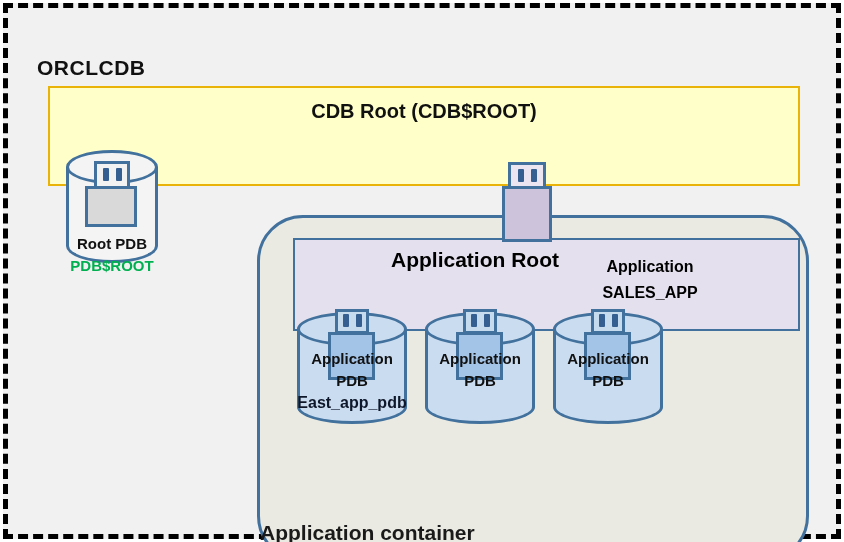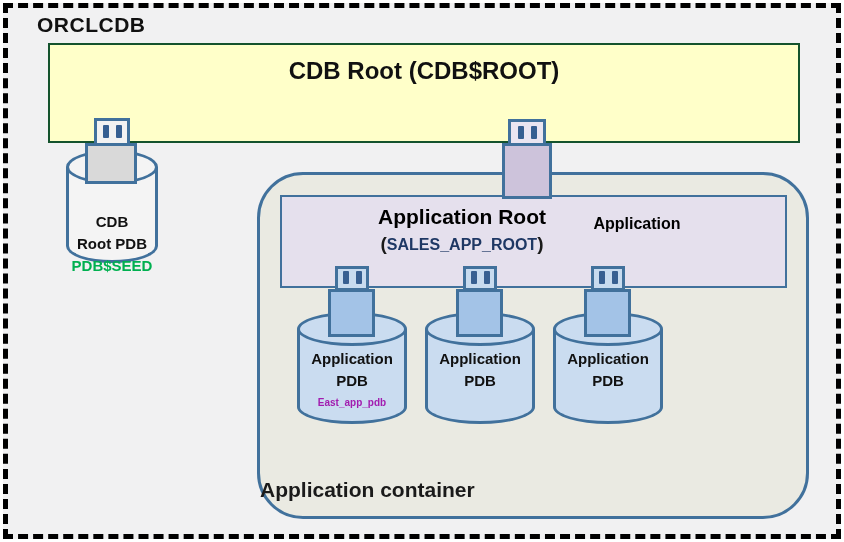--- a/index.html
+++ b/index.html
@@ -5,28 +5,28 @@
   html,body { margin:0; padding:0; background:#ffffff; }
   .stage {
     position:relative; width:844px; height:542px;
     font-family:"Liberation Sans", sans-serif;
     font-weight:bold; color:#111; overflow:hidden; background:#ffffff;
   }
   .dashed-frame {
     position:absolute; left:3px; top:3px; width:828px; height:526px;
     border:5px dashed #000; background:#F1F1F2;
   }
-  .abs { position:absolute; box-sizing:border-box; }
+  .abs { position:absolute; box-sizing:border-box;margin-top:43px; }
 
   .orclcdb-label { left:37px; top:13px; font-size:21px; letter-spacing:0.5px; }
 
   .cdb-root-box {
     left:48px; top:43px; width:752px; height:100px;
-    background:#FFFFC9; border:2px solid #14532d;
-    text-align:center; font-size:24px; padding-top:12px;
+    background:#FFFFC9; border:2px solid #eab308;
+    text-align:center; font-size:20px; padding-top:12px;
   }
 
   
   .plug-top {
     border:3px solid #41719C; z-index:3;
   }
   .plug-body {
     border:3px solid #41719C; z-index:4;
   }
   .prongs { display:flex; justify-content:center; gap:7px; margin-top:4px; }
@@ -61,21 +61,21 @@
   .app-container {
     left:257px; top:172px; width:552px; height:347px;
     background:#EAEAE2; border:3px solid #41719C; border-radius:46px; z-index:0;
   }
   .app-container-label {
     position:absolute; left:0; bottom:14px; width:100%;
     text-align:left; font-size:21px; color:#1a1a1a;
   }
 
   .app-root-box {
-    left:280px; top:195px; width:507px; height:93px;
+    left:293px; top:195px; width:507px; height:93px;
     background:#E5E0ED; border:2px solid #41719C; z-index:2;
   }
   .ar-main { position:absolute; left:60px; top:8px; width:240px; text-align:center; }
   .ar-title { font-size:21px; color:#000; }
   .ar-sub { margin-top:4px; font-size:16px; color:#1F3864; }
   .ar-paren { font-size:19px; color:#1a1a1a; }
   .ar-side { position:absolute; left:280px; top:14px; width:150px; text-align:center;
              font-size:16px; line-height:26px; color:#000; }
 
   
@@ -83,21 +83,21 @@
   .pdb-east  { left:297px; }
   .pdb-west  { left:425px; }
   .pdb-north { left:553px; }
   .pdb-plug-top  { left:38px; top:0;    width:34px; height:25px; background:#C7DBEF; }
   .pdb-plug-top .prongs { margin-top:2px; }
   .pdb-plug-body { left:31px; top:23px; width:47px; height:48px; background:#A3C3E7; }
   .pdb-cyl { left:0; top:46px; width:110px; height:112px; }
   .pdb-cyl .cyl-top  { background:#CADCF0; }
   .pdb-cyl .cyl-body { background:#CADCF0; height:95px; }
   .pdb-cyl .cyl-text { top:36px; font-size:15px; line-height:22px; }
-  .pdb-name { color:#a21caf; font-size:10px; }
+  .pdb-name { color:#0f172a; font-size:16px; }
 </style>
 </head>
 <body>
 
 <div class="stage">
   <div class="dashed-frame"></div>
 
   <div class="abs orclcdb-label">ORCLCDB</div>
 
   <div class="abs cdb-root-box">
@@ -111,35 +111,35 @@
     </div>
   </div>
   <div class="abs plug-body seed-plug-body"></div>
 
   <div class="cyl seed-cyl">
     <div class="cyl-body"></div>
     <div class="cyl-top"></div>
     <div class="cyl-text">
       <div>CDB</div>
       <div>Root PDB</div>
-      <div class="seed-name">PDB$SEED</div>
+      <div class="seed-name">PDB$ROOT</div>
     </div>
   </div>
 
   <div class="abs app-container">
     <div class="app-container-label">Application container</div>
   </div>
 
   <div class="abs app-root-box">
     <div class="ar-main">
       <div class="ar-title">Application Root</div>
-      <div class="ar-sub"><span class="ar-paren">(</span><span>SALES_APP_ROOT</span><span class="ar-paren">)</span></div>
     </div>
     <div class="ar-side">
       <div>Application</div>
+      <div>SALES_APP</div>
     </div>
   </div>
 
   <div class="abs plug-top center-plug-top">
     <div class="prongs">
       <div class="prong"></div>
       <div class="prong"></div>
     </div>
   </div>
   <div class="abs plug-body center-plug-body"></div>

